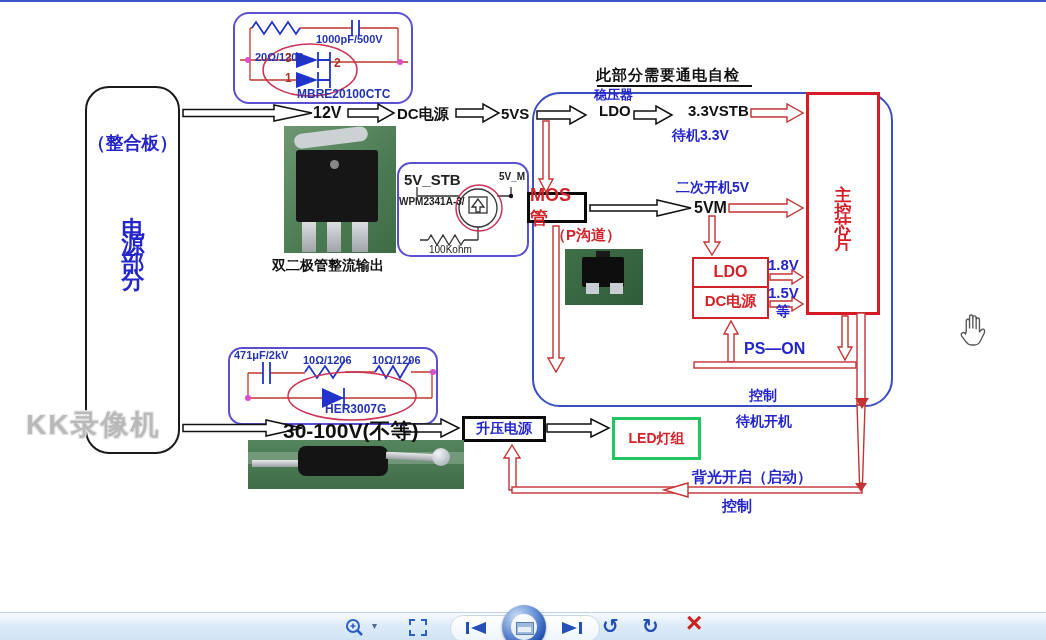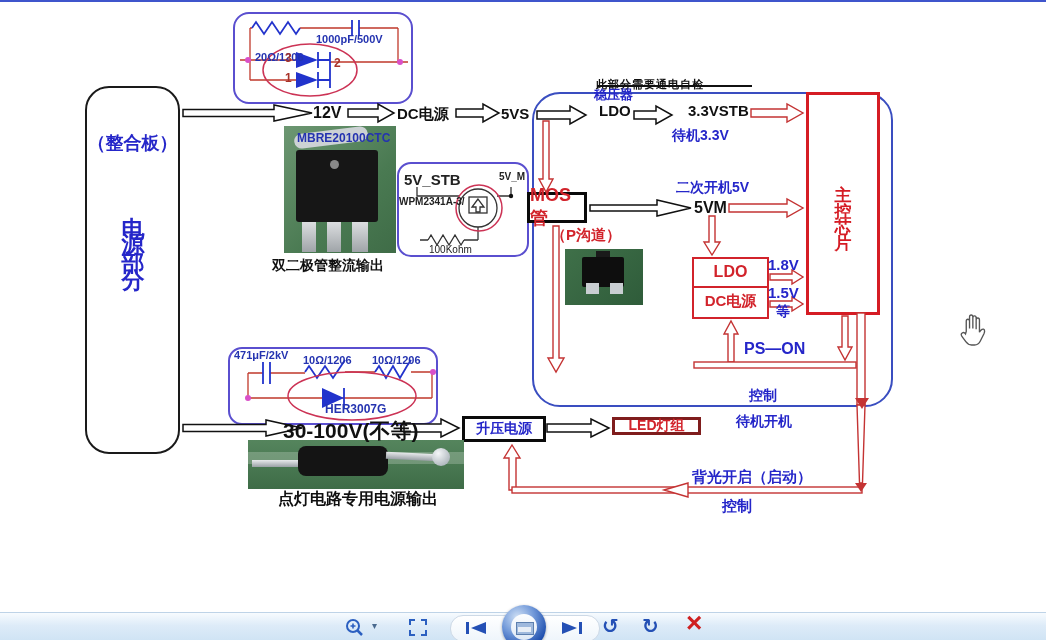--- a/index.html
+++ b/index.html
@@ -54,21 +54,21 @@
 
   <div class="box" style="left:806px;top:92px;width:74px;height:223px;border:3.5px solid #d51c24;z-index:3;">
     <div class="flexc" style="width:100%;height:100%;">
       <span class="b red vert" style="font-size:17px;letter-spacing:16px;color:#d51c24;">主控芯片</span>
     </div>
   </div>
 
   <div class="box flexc" style="left:462px;top:416px;width:84px;height:26px;border:3px solid #0a0a0a;">
     <span class="b blue" style="font-size:14px;">升压电源</span>
   </div>
-  <div class="box flexc" style="left:612px;top:417px;width:89px;height:18px;border:3px solid #7f1d1d;">
+  <div class="box flexc" style="left:612px;top:417px;width:89px;height:43px;border:3px solid #22c55e;">
     <span class="b red" style="font-size:14px;">LED灯组</span>
   </div>
 
   <div class="photo" style="left:284px;top:126px;width:112px;height:127px;background:linear-gradient(135deg,#6d9772,#4a7a52 60%,#3f6c47);">
     <div style="position:absolute;left:10px;top:4px;width:74px;height:15px;background:#ccd2d4;border-radius:8px;transform:rotate(-7deg);"></div>
     <div style="position:absolute;left:12px;top:24px;width:82px;height:72px;background:#161616;border-radius:3px;"></div>
     <div style="position:absolute;left:46px;top:34px;width:9px;height:9px;border-radius:50%;background:#888;"></div>
     <div style="position:absolute;left:18px;top:96px;width:14px;height:30px;background:linear-gradient(#dcdee0,#9fa4a8);"></div>
     <div style="position:absolute;left:43px;top:96px;width:14px;height:30px;background:linear-gradient(#dcdee0,#9fa4a8);"></div>
     <div style="position:absolute;left:68px;top:96px;width:16px;height:30px;background:linear-gradient(#dcdee0,#9fa4a8);"></div>
@@ -163,34 +163,34 @@
     <circle cx="248" cy="398" r="3" fill="#d950c8"></circle>
       <circle cx="433" cy="372" r="3" fill="#d950c8"></circle>
     <ellipse cx="352" cy="396" rx="64" ry="24" fill="none" stroke="#cc3355" stroke-width="1.5"></ellipse>
   </svg>
 
   <div class="t circ" style="left:255px;top:51px;">20Ω/1206</div>
   <div class="t circ" style="left:316px;top:33px;">1000pF/500V</div>
   <div class="t pin" style="left:285px;top:52px;">3</div>
   <div class="t pin" style="left:285px;top:72px;">1</div>
   <div class="t pin" style="left:334px;top:57px;">2</div>
-  <div class="t b" style="left:297px;top:88px;font-size:12px;color:#2433b0;margin-top:44px;">MBRE20100CTC</div>
+  <div class="t b" style="left:297px;top:88px;font-size:12px;color:#2433b0;">MBRE20100CTC</div>
 
   <div class="t b blk" style="left:313px;top:104px;font-size:16px;">12V</div>
   <div class="t b blk" style="left:397px;top:105px;font-size:15px;">DC电源</div>
   <div class="t b blk" style="left:501px;top:105px;font-size:15px;">5VS</div>
 
   <div class="t b blk" style="left:272px;top:257px;font-size:14px;">双二极管整流输出</div>
 
   <div class="t b" style="left:404px;top:171px;font-size:15px;color:#222;">5V_STB</div>
   <div class="t b" style="left:499px;top:171px;font-size:10px;color:#222;">5V_M</div>
   <div class="t b" style="left:399px;top:196px;font-size:10px;color:#222;">WPM2341A-3/</div>
   <div class="t" style="left:429px;top:244px;font-size:10px;color:#222;">100Kohm</div>
 
-  <div class="t b blk" style="left:596px;top:78px;font-size:11px;letter-spacing:1px;">此部分需要通电自检</div>
+  <div class="t b blk" style="left:596px;top:66px;font-size:15px;letter-spacing:1px;">此部分需要通电自检</div>
   <div class="t b blue" style="left:594px;top:88px;font-size:13px;">稳压器</div>
   <div class="t b blk" style="left:599px;top:102px;font-size:15px;">LDO</div>
   <div class="t b blk" style="left:688px;top:102px;font-size:15px;">3.3VSTB</div>
   <div class="t b blue" style="left:672px;top:127px;font-size:14px;">待机3.3V</div>
 
   <div class="t b red" style="left:551px;top:226px;font-size:15px;">（P沟道）</div>
   <div class="t b blue" style="left:676px;top:179px;font-size:14px;">二次开机5V</div>
   <div class="t b blk" style="left:694px;top:199px;font-size:16px;">5VM</div>
 
   <div class="t b blue" style="left:768px;top:256px;font-size:15px;">1.8V</div>
@@ -200,25 +200,25 @@
   <div class="t b blue" style="left:744px;top:340px;font-size:16px;">PS—ON</div>
   <div class="t b blue" style="left:736px;top:369px;font-size:14px;margin-top:44px;">待机开机</div>
   <div class="t b blue" style="left:749px;top:387px;font-size:14px;">控制</div>
 
   <div class="t circ" style="left:234px;top:349px;">471μF/2kV</div>
   <div class="t circ" style="left:303px;top:354px;">10Ω/1206</div>
   <div class="t circ" style="left:372px;top:354px;">10Ω/1206</div>
   <div class="t b" style="left:325px;top:403px;font-size:12px;color:#2433b0;">HER3007G</div>
 
   <div class="t b blk" style="left:283px;top:419px;font-size:21px;">30-100V(不等)</div>
-  <div class="t b blk" style="left:278px;top:490px;font-size:16px;">点灯电路专用电源输出</div>
 
   <div class="t b blue" style="left:692px;top:468px;font-size:15px;">背光开启（启动）</div>
   <div class="t b blue" style="left:722px;top:497px;font-size:15px;">控制</div>
 
+  <div class="wm" style="left:26px;top:406px;font-size:28px;">KK录像机</div>
 
   <svg style="position:absolute;left:958px;top:312px;z-index:6;" width="30" height="36" viewBox="0 0 20 24">
     <path d="M5.5,13 L5.5,6.2 Q5.5,4.8 6.6,4.8 Q7.7,4.8 7.7,6.2 L7.7,11 L7.7,3.4 Q7.7,2 8.8,2 Q9.9,2 9.9,3.4 L9.9,11 L9.9,4 Q9.9,2.6 11,2.6 Q12.1,2.6 12.1,4 L12.1,11.5 L12.1,5.4 Q12.1,4 13.2,4 Q14.3,4 14.3,5.4 L14.3,13.5 Q15,12.2 16,11.6 Q17.2,11 17.6,12 Q18,13 17.3,14.5 L14.8,19.5 Q13.6,22 11,22 L9,22 Q6.8,22 5.2,19.8 L2.6,16.2 Q1.6,14.8 2.8,14 Q4,13.2 5,14.6 Z" fill="#ffffff" stroke="#555" stroke-width="0.9"></path>
   </svg>
 
   <div class="blur" style="left:8px;top:620px;width:50px;height:10px;"></div>
   <div class="blur" style="left:70px;top:618px;width:150px;height:12px;"></div>
   <div class="blur" style="left:255px;top:620px;width:60px;height:10px;"></div>
 
   <div id="toolbar">

